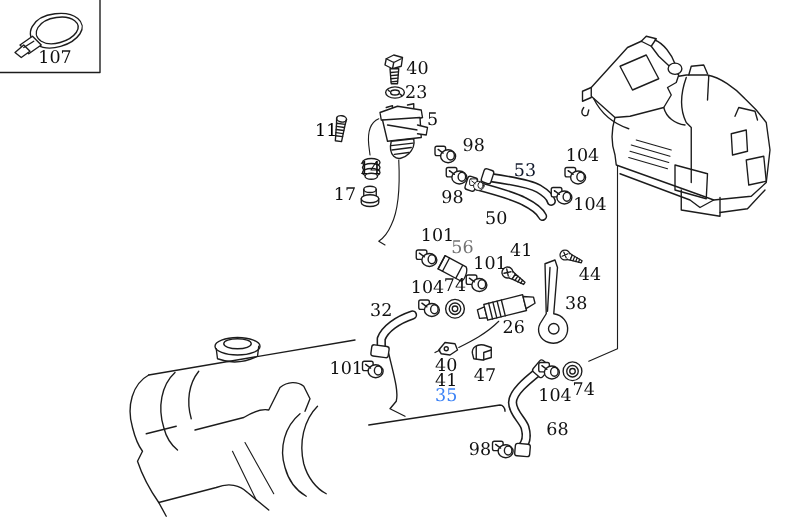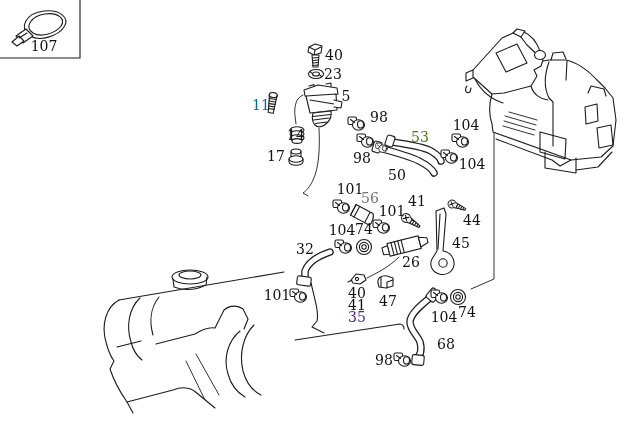--- a/index.html
+++ b/index.html
@@ -218,43 +218,43 @@
   <use href="#clampsym" transform="translate(440,297)"></use>
   <use href="#washersym" transform="translate(458,297)"></use>
 
 </svg>
 
 <div id="callout-layer">
       <span class="callout" style="left: 44px; top: 46px; color: rgb(17, 17, 17);">107</span>
       <span class="callout" style="left: 334px; top: 55px; color: rgb(17, 17, 17);">40</span>
       <span class="callout" style="left: 333px; top: 74px; color: rgb(17, 17, 17);">23</span>
       <span class="callout" style="left: 346px; top: 96px; color: rgb(17, 17, 17);">5</span>
-      <span class="callout" style="left: 261px; top: 105px; color: #0369a1;">11</span>
+      <span class="callout" style="left: 261px; top: 105px; color: #000000;">11</span>
       <span class="callout" style="left: 280px; top: 135px; color: rgb(17, 17, 17); margin-left: 16px;">14</span>
       <span class="callout" style="left: 276px; top: 156px; color: rgb(17, 17, 17);">17</span>
       <span class="callout" style="left: 379px; top: 117px; color: rgb(17, 17, 17);">98</span>
       <span class="callout" style="left: 362px; top: 158px; color: rgb(17, 17, 17);">98</span>
-      <span class="callout" style="left: 420px; top: 137px; color: #4d7c0f;">53</span>
+      <span class="callout" style="left: 420px; top: 137px; color: #0f172a;">53</span>
       <span class="callout" style="left: 397px; top: 175px; color: rgb(17, 17, 17);">50</span>
       <span class="callout" style="left: 466px; top: 125px; color: rgb(17, 17, 17);">104</span>
       <span class="callout" style="left: 472px; top: 164px; color: rgb(17, 17, 17);">104</span>
       <span class="callout" style="left: 350px; top: 189px; color: rgb(17, 17, 17);">101</span>
       <span class="callout" style="left: 370px; top: 198px; color: #737373;">56</span>
       <span class="callout" style="left: 392px; top: 211px; color: rgb(17, 17, 17);">101</span>
       <span class="callout" style="left: 417px; top: 201px; color: rgb(17, 17, 17);">41</span>
       <span class="callout" style="left: 472px; top: 220px; color: rgb(17, 17, 17);">44</span>
-      <span class="callout" style="left: 461px; top: 243px; color: rgb(17, 17, 17);">45</span>
+      <span class="callout" style="left: 461px; top: 243px; color: rgb(17, 17, 17);">38</span>
       <span class="callout" style="left: 342px; top: 230px; color: rgb(17, 17, 17);">104</span>
       <span class="callout" style="left: 364px; top: 229px; color: rgb(17, 17, 17);">74</span>
       <span class="callout" style="left: 411px; top: 262px; color: rgb(17, 17, 17);">26</span>
       <span class="callout" style="left: 305px; top: 249px; color: rgb(17, 17, 17);">32</span>
       <span class="callout" style="left: 277px; top: 295px; color: rgb(17, 17, 17);">101</span>
       <span class="callout" style="left: 357px; top: 293px; color: rgb(17, 17, 17);">40</span>
       <span class="callout" style="left: 357px; top: 305px; color: rgb(17, 17, 17);">41</span>
-      <span class="callout" style="left: 357px; top: 317px; color: #4c1d95; text-align: right;">35</span>
+      <span class="callout" style="left: 357px; top: 317px; color: #3b82f6; text-align: right;">35</span>
       <span class="callout" style="left: 388px; top: 301px; color: rgb(17, 17, 17);">47</span>
       <span class="callout" style="left: 444px; top: 317px; color: rgb(17, 17, 17);">104</span>
       <span class="callout" style="left: 467px; top: 312px; color: rgb(17, 17, 17);">74</span>
       <span class="callout" style="left: 446px; top: 344px; color: rgb(17, 17, 17);">68</span>
       <span class="callout" style="left: 384px; top: 360px; color: rgb(17, 17, 17);">98</span>
     </div>
 
 </div>
 
 </body></html>

